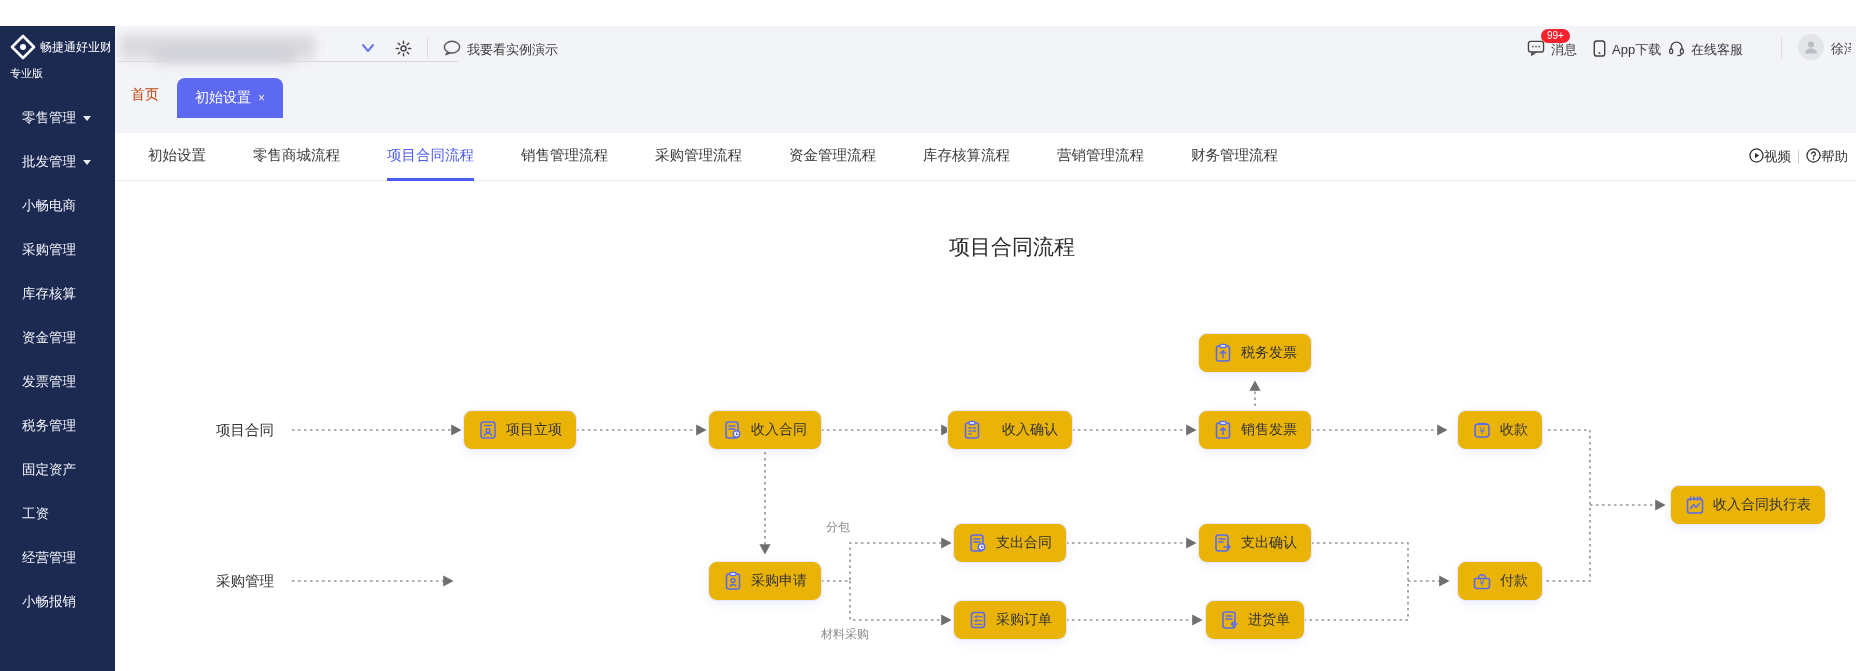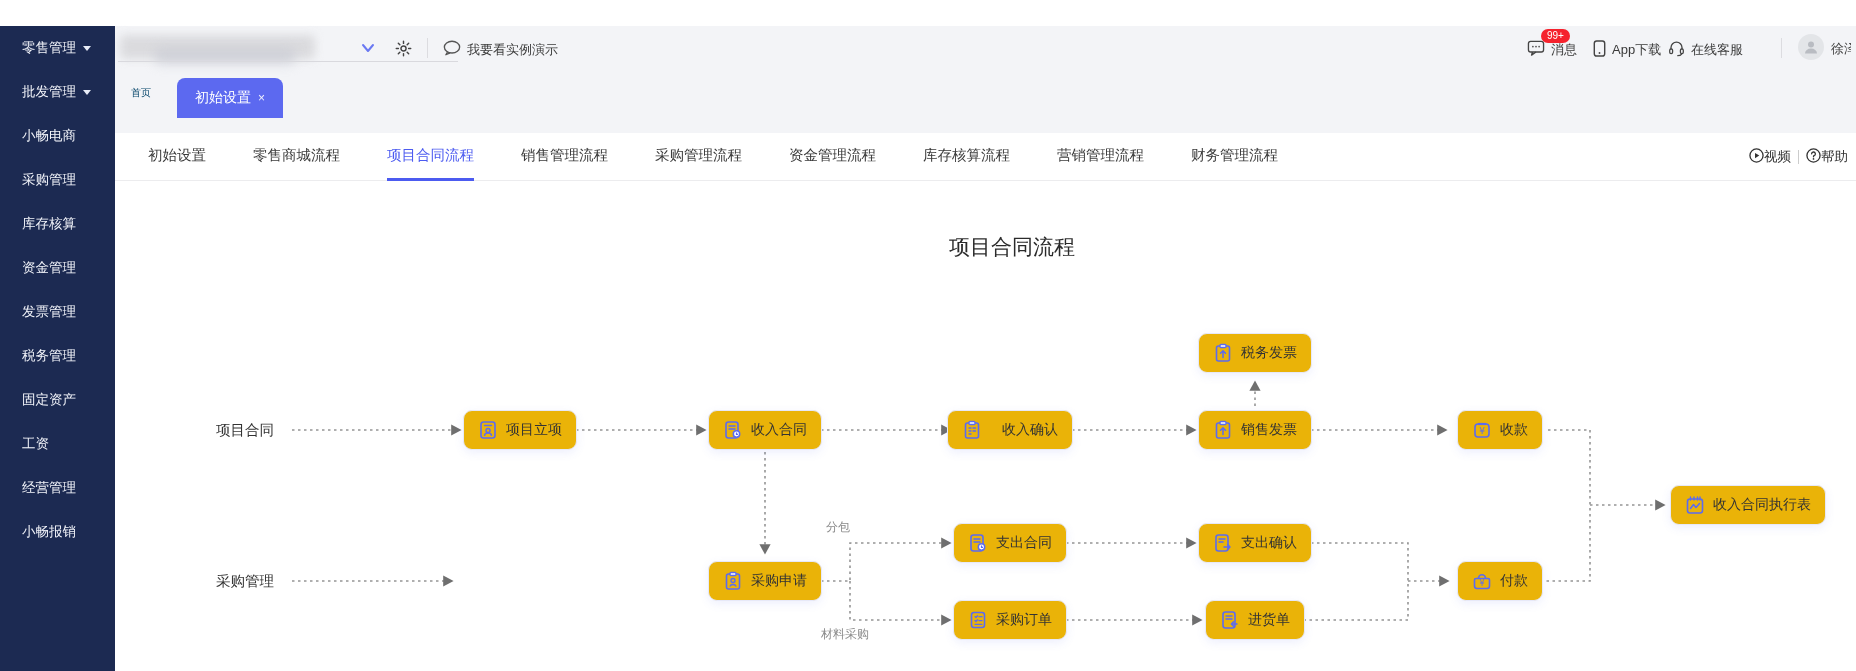--- a/index.html
+++ b/index.html
@@ -27,21 +27,21 @@
   .redacted{position:absolute;left:5px;top:9px;width:195px;height:24px;background:#d7d7da;border-radius:4px;filter:blur(5px);opacity:.85;}
   .redacted2{position:absolute;left:40px;top:22px;width:140px;height:16px;background:#c9cbd4;border-radius:4px;filter:blur(6px);opacity:.7;}
   .sel-underline{position:absolute;left:3px;top:35px;width:340px;height:1px;background:#d9d9de;}
   .tb-icon{position:absolute;top:12px;width:20px;height:20px;display:flex;align-items:center;justify-content:center;cursor:pointer;}
   .vdiv{position:absolute;top:12px;width:1px;height:20px;background:#dcdce0;}
   .tb-link{position:absolute;top:14px;font-size:13px;color:#3a3a3a;display:flex;align-items:center;gap:6px;cursor:pointer;white-space:nowrap;}
   .badge{position:absolute;top:-11px;left:14px;background:#f5222d;color:#fff;font-size:10px;line-height:14px;padding:0 6px;border-radius:8px;white-space:nowrap;}
   .avatar{position:absolute;top:8px;width:26px;height:26px;border-radius:50%;background:#e3e5e8;display:flex;align-items:center;justify-content:center;cursor:pointer;}
   .uname{position:absolute;top:14px;font-size:13px;color:#3a3a3a;white-space:nowrap;overflow:hidden;width:20px;cursor:pointer;}
   
-  .wtab-home{position:absolute;left:16px;top:60px;font-size:10px;color:#0c4a6e;cursor:pointer;}
+  .wtab-home{position:absolute;left:16px;top:60px;font-size:14px;color:#c2410c;cursor:pointer;}
   .wtab-active{position:absolute;left:62px;top:52px;width:106px;height:40px;background:#5c69f0;border-radius:8px 8px 0 0;color:#fff;font-size:14px;display:flex;align-items:center;justify-content:center;gap:7px;cursor:pointer;}
   .wtab-close{font-size:12px;opacity:.9;cursor:pointer;}
   
   .content{left:115px;top:133px;width:1741px;height:538px;background:#fff;border-top-left-radius:8px;}
   .navrow{position:absolute;left:0;top:0;width:100%;height:48px;border-bottom:1px solid #ececee;display:flex;align-items:center;padding-left:33px;box-sizing:border-box;}
   .navtab{height:45px;line-height:45px;margin-right:47px;font-size:14.5px;color:#3a3a3a;border-bottom:3px solid transparent;cursor:pointer;white-space:nowrap;}
   .navtab.active{color:#4c5bf0;border-bottom-color:#4c5bf0;}
   .nav-right{margin-left:auto;display:flex;align-items:center;gap:7px;padding-right:8px;font-size:13.5px;color:#333;}
   .nav-right .vdiv2{width:1px;height:14px;background:#ccc;}
   .nav-link{display:flex;align-items:center;cursor:pointer;white-space:nowrap;}
@@ -53,20 +53,32 @@
   .node{position:absolute;transform:translate(-50%,-50%);height:40px;background:#eab308;border:1px solid #e7e9f8;border-radius:9px;box-shadow:0 3px 10px rgba(93,104,240,.10);display:flex;align-items:center;gap:8px;padding:0 14px;font-size:14px;color:#333;cursor:pointer;white-space:nowrap;box-sizing:border-box;}
   .node .nicon{width:20px;height:20px;flex:0 0 auto;display:flex;}
   .edges{position:absolute;left:0;top:0;pointer-events:none;}
 </style>
 </head>
 <body>
 
 <div class="abs topstrip"></div>
 
 <aside class="abs sidebar">
+  <div class="logo-block">
+    <div class="logo-row">
+      <span class="logo-mark">
+        <svg viewBox="0 0 26 26" width="26" height="26">
+          <path d="M13 2 L24 13 L13 24 L2 13 Z" fill="none" stroke="#fff" stroke-width="2.6" stroke-linejoin="round"></path>
+          <circle cx="13" cy="13" r="3" fill="#fff"></circle>
+        </svg>
+      </span>
+      <span class="brand-name">畅捷通好业财</span>
+    </div>
+    <div class="edition">专业版</div>
+  </div>
   <nav class="menu">
     <div class="menu-item">
         <span>零售管理</span>
         <span class="caret"></span>
       </div>
     <div class="menu-item">
         <span>批发管理</span>
         <span class="caret"></span>
       </div>
     <div class="menu-item">

